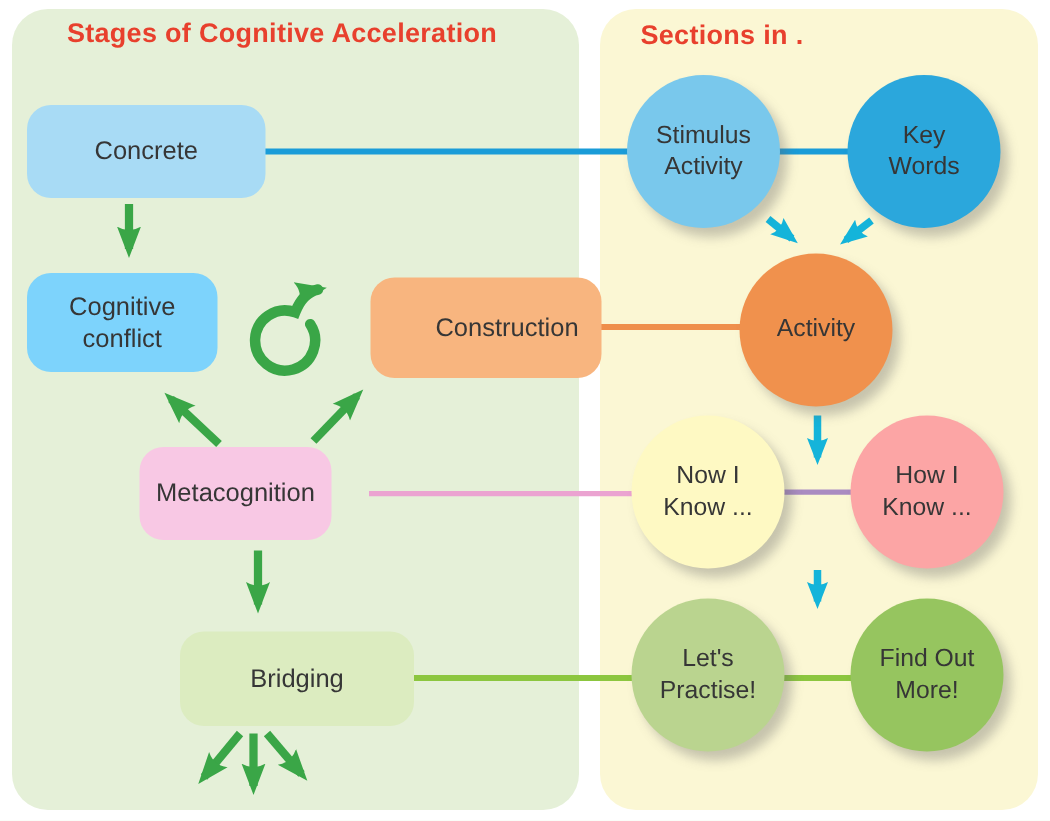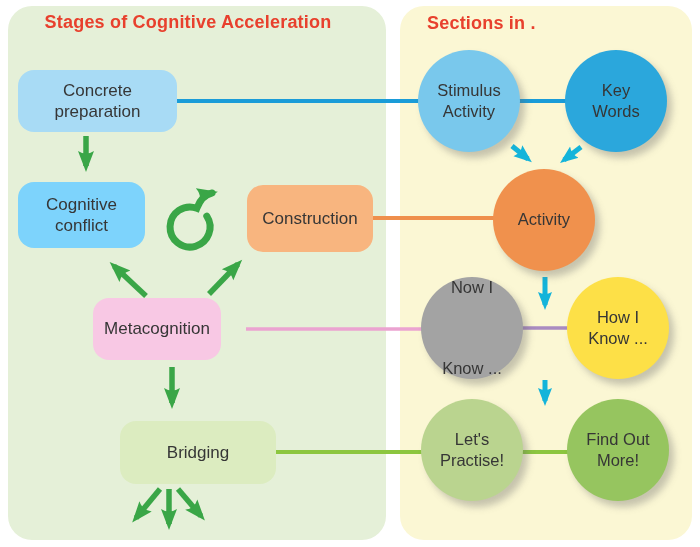--- a/index.html
+++ b/index.html
@@ -30,28 +30,28 @@
     color:#363636;font-size:17px;line-height:1.25;
   }
   .circle{
     position:absolute;z-index:2;width:102px;height:102px;border-radius:50%;
     display:flex;flex-direction:column;align-items:center;justify-content:center;
     text-align:center;color:#363636;font-size:16.5px;line-height:1.3;
     box-shadow:5px 6px 7px rgba(100,100,100,0.35);
   }
   .concrete{left:18px;top:70px;width:159px;height:62px;background:#a8dbf5;}
   .cognitive{left:18px;top:182px;width:127px;height:66px;background:#7dd3fc;}
-  .construction{left:247px;top:185px;width:126px;height:67px;background:#f8b57f;}
+  .construction{left:247px;top:185px;width:126px;height:67px;background:#f8b57f;padding-left:28px;}
   .metacognition{left:93px;top:298px;width:128px;height:62px;background:#f8c8e4;}
   .bridging{left:87px;top:421px;width:156px;height:63px;background:#dcecc0;margin-left:33px;}
   .stimulus{left:418px;top:50px;background:#79c8ec;}
   .keywords{left:565px;top:50px;background:#2ba7dc;text-align:center;}
   .activity{left:493px;top:169px;background:#f0914d;}
-  .now{left:421px;top:277px;background:#a3a3a3;justify-content:space-between;}
-  .how{left:567px;top:277px;background:#fde047;}
+  .now{left:421px;top:277px;background:#fef9c3;}
+  .how{left:567px;top:277px;background:#fca5a5;}
   .lets{left:421px;top:399px;background:#bad48f;}
   .find{left:567px;top:399px;background:#96c55f;}
   .ln{display:block;}
 </style>
 </head>
 <body>
 
 <div class="stage">
 
   <div class="panel left"></div>
@@ -87,21 +87,20 @@
     <line x1="581" y1="147" x2="564" y2="160" stroke="#14b4da" stroke-width="5" marker-end="url(#ah-cyan)"></line>
     <line x1="545" y1="277" x2="545" y2="305" stroke="#14b4da" stroke-width="5" marker-end="url(#ah-cyan)"></line>
     <line x1="545" y1="380" x2="545" y2="401" stroke="#14b4da" stroke-width="5" marker-end="url(#ah-cyan)"></line>
   </svg>
 
   <div class="title left-title">Stages of Cognitive Acceleration</div>
   <div class="title right-title">Sections in .</div>
 
   <div class="box concrete">
     <span class="ln">Concrete</span>
-    <span class="ln">preparation</span>
   </div>
   <div class="box cognitive">
     <span class="ln">Cognitive</span>
     <span class="ln">conflict</span>
   </div>
   <div class="box construction">
     <span class="ln">Construction</span>
   </div>
   <div class="box metacognition">
     <span class="ln">Metacognition</span>

